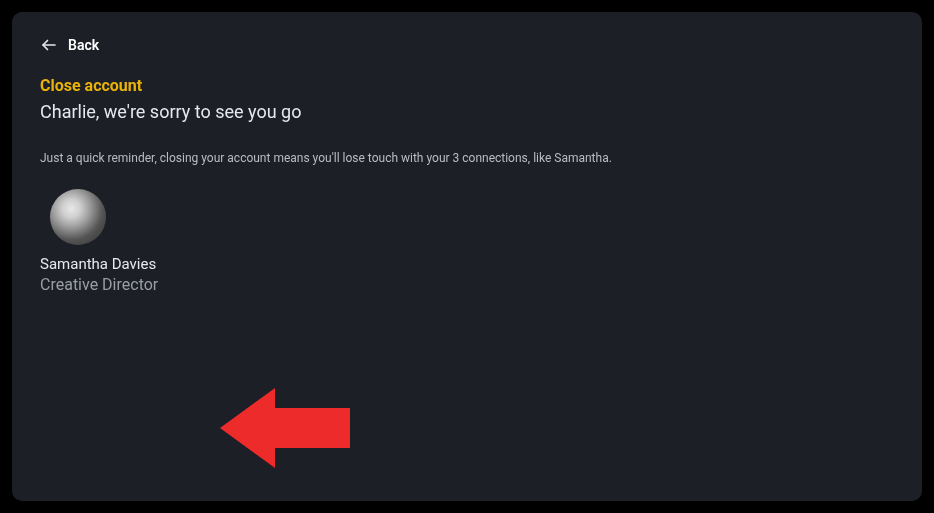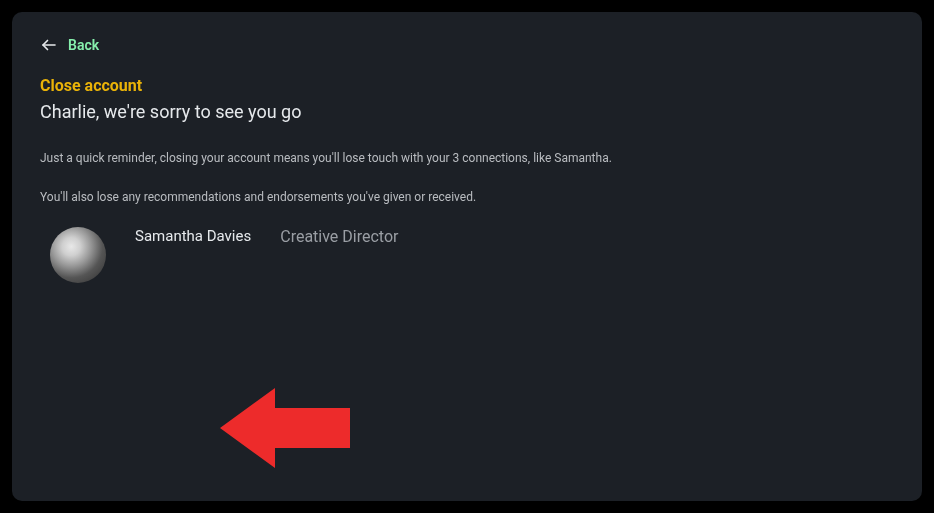--- a/index.html
+++ b/index.html
@@ -28,21 +28,21 @@
       gap: 10px;
       margin-bottom: 22px;
       cursor: pointer;
     }
     .back-arrow {
       width: 18px;
       height: 18px;
       color: #e6e9ec;
     }
     .back-label {
-      color: #86efac;
+      color: #ffffff;
       font-size: 14px;
       font-weight: 600;
     }
     .section-title {
       color: #eab308;
       font-size: 16px;
       font-weight: 700;
       margin-bottom: 6px;
     }
     .headline {
@@ -55,24 +55,23 @@
       color: #b9bcc0;
       font-size: 12px;
       line-height: 1.45;
       margin-bottom: 22px;
     }
     .body-text.second {
       margin-bottom: 20px;
     }
     .connection {
       display: flex;
-      flex-direction: row;
+      flex-direction: column;
       align-items: flex-start;
       margin-bottom: 28px;
-      gap: 29px;
     }
     .avatar {
       width: 56px;
       height: 56px;
       border-radius: 50%;
       background: radial-gradient(circle at 38% 35%, #e8e8e8 0%, #cfcfcf 18%, #9a9a9a 38%, #555 62%, #2b2b2b 100%);
       margin-bottom: 10px;
       margin-left: 10px;
     }
     .connection-name {
@@ -114,21 +113,20 @@
       <line x1="20" y1="12" x2="4" y2="12"></line>
       <polyline points="10 18 4 12 10 6"></polyline>
     </svg>
     <span class="back-label">Back</span>
   </div>
 
   <div class="section-title">Close account</div>
   <div class="headline">Charlie, we're sorry to see you go</div>
 
   <p class="body-text">Just a quick reminder, closing your account means you'll lose touch with your 3 connections, like Samantha.</p>
-  <p class="body-text second">You'll also lose any recommendations and endorsements you've given or received.</p>
 
   <div class="connection">
     <div class="avatar"></div>
     <div class="connection-name">Samantha Davies</div>
     <div class="connection-role">Creative Director</div>
   </div>
 
 
   <svg class="red-arrow" viewBox="0 0 130 90">
     <polygon points="0,45 55,5 55,25 130,25 130,65 55,65 55,85" fill="#ed2b2b"></polygon>

